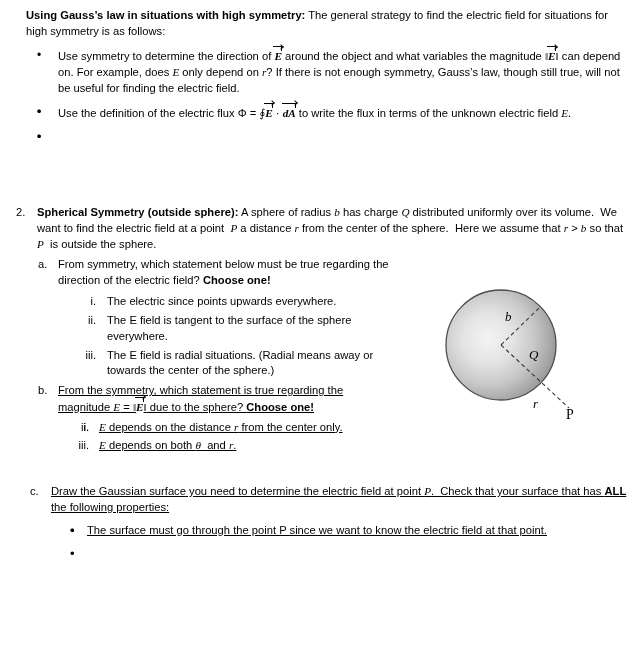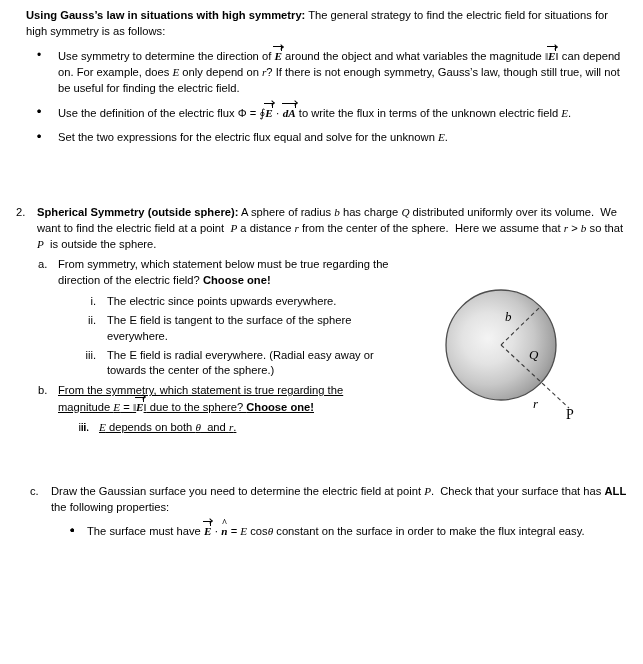--- a/index.html
+++ b/index.html
@@ -163,21 +163,21 @@
   .sub-b .roman-list { margin-left: 9px; margin-top: 4px; }
   .sub-b .roman { padding-left: 32px; margin-bottom: 2px; }
 
   .sub-c {
     position: absolute;
     left: 30px;
     top: 484px;
     width: 600px;
   }
   .sub-c .letter { position: absolute; left: 0; top: 0; }
-  .sub-c .sbody { margin-left: 21px; }
+  .sub-c .sbody { margin-left: 21px; text-decoration: underline; }
   .sub-c .inner-bullets { margin-top: 7px; margin-left: 16px; }
   .sub-c .ib {
     position: relative;
     padding-left: 20px;
     margin-bottom: 7px;
   }
   .sub-c .ib .dot {
     position: absolute;
     left: 3px;
     top: -1px;
@@ -229,21 +229,20 @@
       <span class="dot">•</span>
       <span>Use the definition of the electric flux Φ = ∮<span class="vec">E</span> · <span class="vec">dA</span> to write the flux in terms of the unknown electric field <span class="mathvar">E</span>.</span>
     </div>
 
     <div class="bul">
       <span class="dot">•</span>
     </div>
 
     <div class="bul">
       <span class="dot">•</span>
-      <span>Set the two expressions for the electric flux equal and solve for the unknown <span class="mathvar">E</span>.</span>
     </div>
   </div>
 
   <div class="item2">
     <span class="num">2.</span>
     <div class="body">
       <span class="bold">Spherical Symmetry (outside sphere):</span><span> A sphere of radius <span class="mathvar">b</span> has charge <span class="mathvar">Q</span> distributed uniformly over its volume.&nbsp; We want to find the electric field at a point&nbsp; <span class="mathvar">P</span> a distance <span class="mathvar">r</span> from the center of the sphere.&nbsp; Here we assume that <span class="mathvar">r</span> &gt; <span class="mathvar">b</span> so that <span class="mathvar">P</span>&nbsp; is outside the sphere.</span>
     </div>
   </div>
 
@@ -255,59 +254,60 @@
         <div class="roman">
           <span class="rn">i.</span>
           <span>The electric since points upwards everywhere.</span>
         </div>
         <div class="roman">
           <span class="rn">ii.</span>
           <span>The E field is tangent to the surface of the sphere everywhere.</span>
         </div>
         <div class="roman">
           <span class="rn">iii.</span>
-          <span>The E field is radial everywhere. (Radial easy away or towards the center of the sphere.)</span>
+          <span>The E field is radial situations. (Radial means away or towards the center of the sphere.)</span>
         </div>
       </div>
     </div>
   </div>
 
   <div class="sub-b">
     <span class="letter">b.</span>
     <div class="sbody">
       <span>From the symmetry, which statement is true regarding the magnitude </span><span><span class="mathvar">E</span> = <span class="norm">‖<span class="vec">E</span>‖</span></span><span> due to the sphere? </span><span class="bold">Choose one!</span>
       <div class="roman-list">
         <div class="roman">
           <span class="rn">i.</span>
         </div>
         <div class="roman">
           <span class="rn">ii.</span>
+          <span><span class="mathvar">E</span> depends on the distance <span class="mathvar">r</span> from the center only.</span>
         </div>
         <div class="roman">
           <span class="rn">iii.</span>
           <span><span class="mathvar">E</span> depends on both <span class="mathvar">θ</span>&nbsp; and <span class="mathvar">r</span>.</span>
         </div>
       </div>
     </div>
   </div>
 
   <div class="sub-c">
     <span class="letter">c.</span>
     <div class="sbody">
       <span>Draw the Gaussian surface you need to determine the electric field at point <span class="mathvar">P</span>.&nbsp; Check that your surface that has </span><span class="bold">ALL</span><span> the following properties:</span>
       <div class="inner-bullets">
         <div class="ib">
           <span class="dot">•</span>
         </div>
         <div class="ib">
           <span class="dot">•</span>
+          <span>The surface must go through the point P since we want to know the electric field at that point.</span>
         </div>
         <div class="ib">
           <span class="dot">•</span>
-          <span>The surface must have <span class="vec">E</span> · <span class="hat">n</span> = <span class="mathvar">E</span> cos<span class="mathvar">θ</span> constant on the surface in order to make the flux integral easy.</span>
         </div>
       </div>
     </div>
   </div>
 
   <div class="diagram">
     <svg width="200" height="150" viewBox="0 0 200 150">
       <defs>
         <radialGradient id="sphereGrad" cx="38%" cy="44%" r="68%">
           <stop offset="0%" stop-color="#f4f4f4"></stop>

